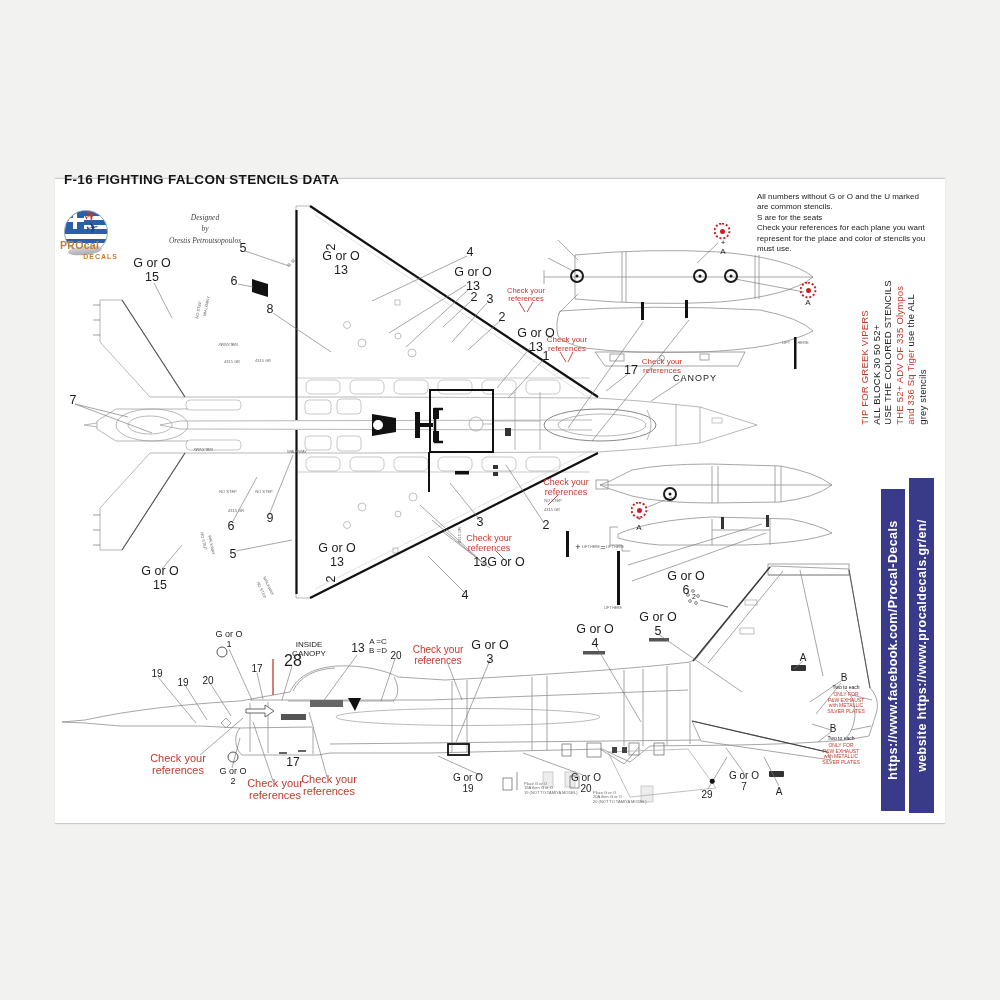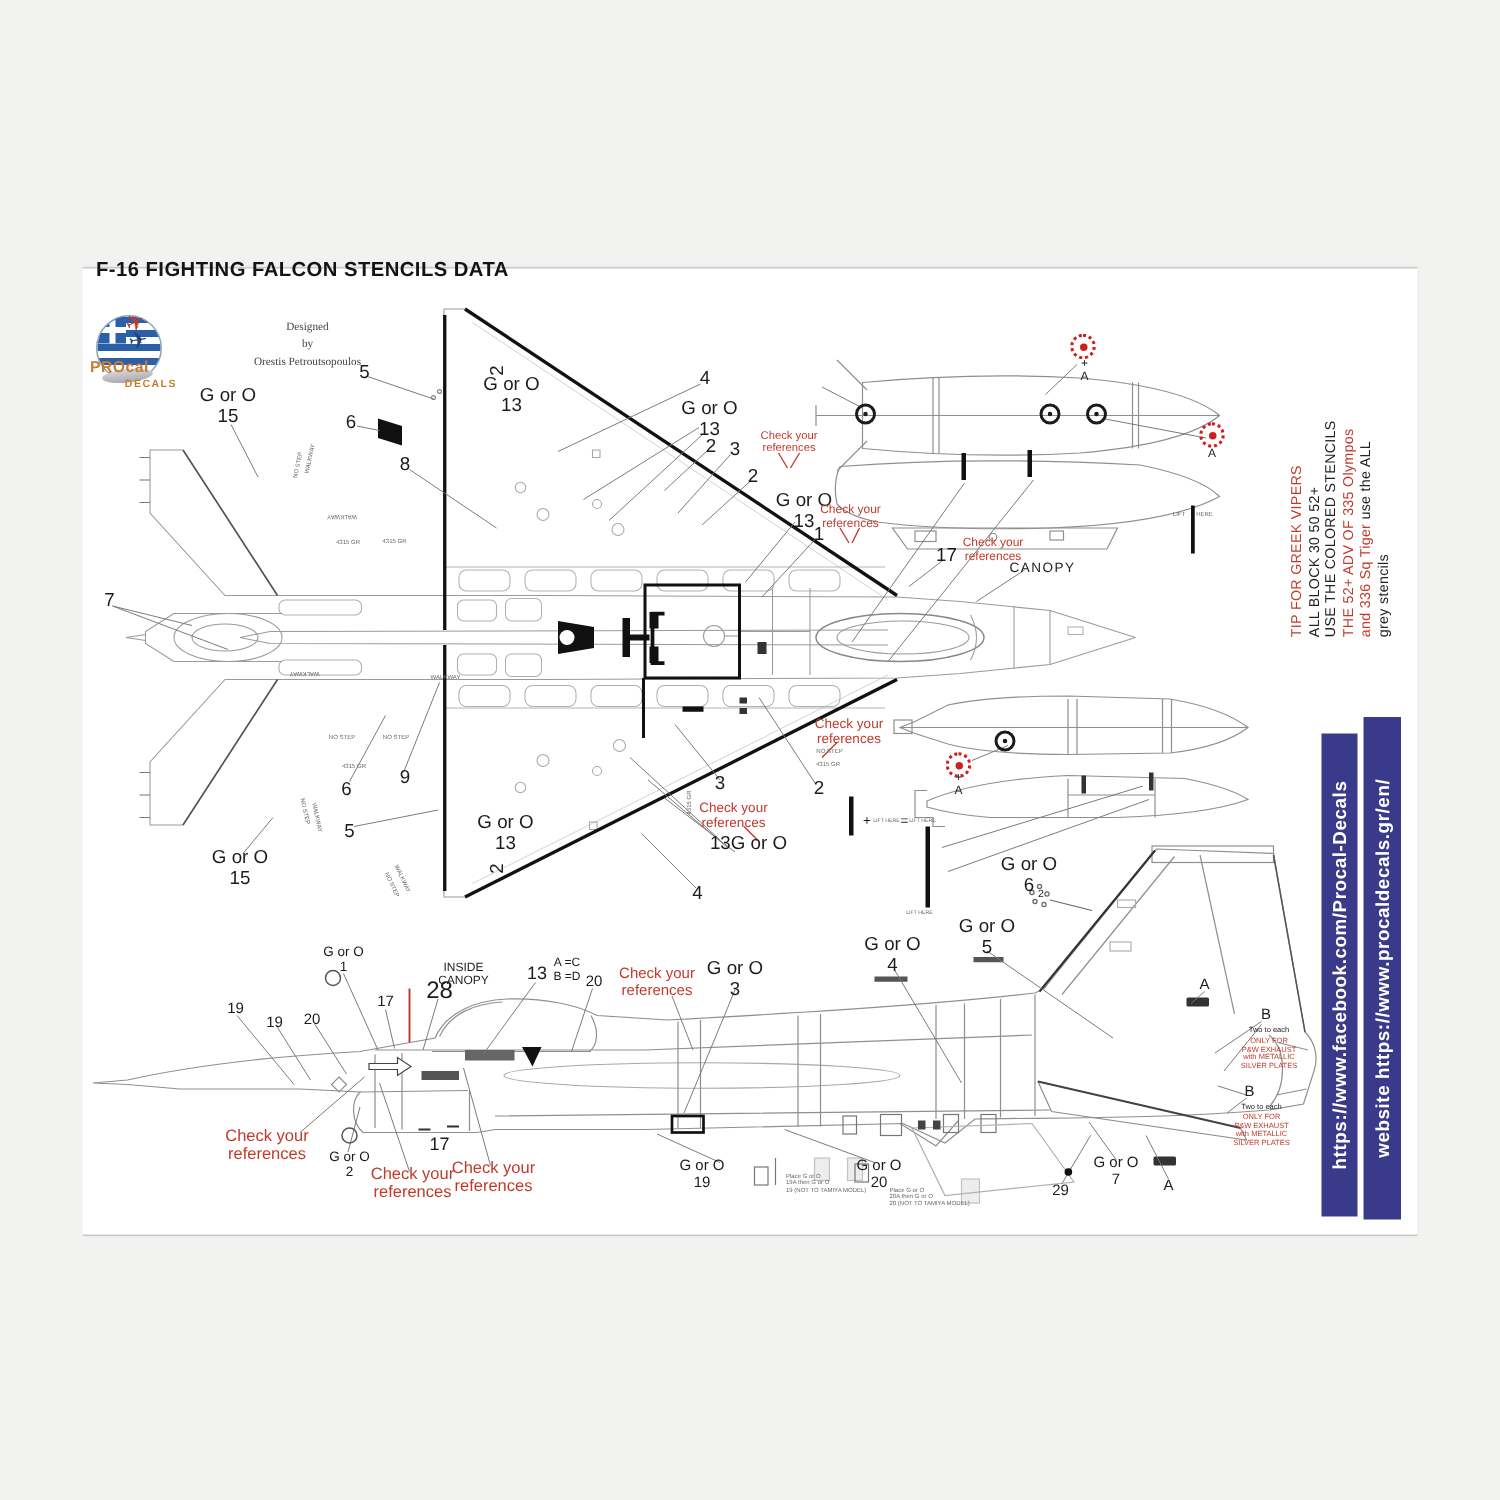--- a/index.html
+++ b/index.html
@@ -2,21 +2,21 @@
 <html><head>
 <meta charset="utf-8">
 <style>
   html,body{margin:0;padding:0;}
   body{width:1000px;height:1000px;background:#f2f2f1;font-family:"Liberation Sans",sans-serif;}
   #canvas{position:relative;width:1000px;height:1000px;overflow:hidden;}
   #sheet{position:absolute;left:55px;top:178px;width:890px;height:644px;background:#ffffff;border-top:1px solid #c9c9c9;border-bottom:1px solid #c9c9c9;box-shadow:0 0 2px rgba(0,0,0,.08);}
   #art{position:absolute;left:0;top:0;}
   .co{position:absolute;color:#1c1c1c;text-align:center;line-height:1.1;white-space:pre-line;transform-origin:center;}
   #page-title{position:absolute;left:64px;top:172px;font-size:13.5px;font-weight:bold;color:#141414;letter-spacing:.3px;}
-  #designed{position:absolute;left:140px;top:212px;width:130px;text-align:center;font-family:"Liberation Serif",serif;font-size:7.5px;color:#444;line-height:1.5;white-space:pre-line;}
+  #designed{position:absolute;left:140px;top:212px;width:130px;text-align:center;font-family:"Liberation Serif",serif;font-style:italic;font-size:7.5px;color:#444;line-height:1.5;white-space:pre-line;}
   #center-note{position:absolute;left:372px;top:198px;font-size:13.5px;color:#2a2a2a;}
   #right-note{position:absolute;left:757px;top:192px;width:190px;font-size:8px;color:#222;line-height:1.3;white-space:pre-line;}
   #tip-block{position:absolute;left:808px;top:304px;width:172px;transform:rotate(-90deg);transform-origin:center;}
   .tip-line{font-size:9.5px;line-height:11.6px;white-space:nowrap;letter-spacing:.2px;}
   .bar{position:absolute;display:flex;align-items:center;justify-content:center;color:#fff;font-size:12.5px;font-weight:bold;letter-spacing:.4px;transform:rotate(-90deg);transform-origin:center;white-space:nowrap;}
   #fb-bar{left:732px;top:638px;width:322px;height:24px;}
   #web-bar{left:754px;top:633px;width:335px;height:25px;}
   
   #logo{position:absolute;left:60px;top:208px;width:58px;height:62px;}
   #flag{position:absolute;left:4px;top:2px;width:42px;height:42px;border-radius:50%;border:1px solid #8fa3c0;background:repeating-linear-gradient(180deg,#2b5fa7 0 4.6px,#fff 4.6px 9.2px);overflow:hidden;}
@@ -277,20 +277,26 @@
     <div id="pod"></div>
     <div id="brand">
       <span class="b1">PROcal</span>
       <span class="b2">DECALS</span>
     </div>
   </div>
 
   <div id="designed">Designed
 by
 Orestis Petroutsopoulos</div>
+  <div id="right-note">All numbers without G or O and the U marked
+are common stencils.
+S are for the seats
+Check your references for each plane you want
+represent for the place and color of stencils you
+must use.</div>
 
   <div id="tip-block">
       <div class="tip-line"><span style="color: rgb(194, 58, 44);">TIP FOR GREEK VIPERS</span></div>
       <div class="tip-line"><span style="color: rgb(34, 34, 34);">ALL BLOCK 30 50 52+</span></div>
       <div class="tip-line"><span style="color: rgb(34, 34, 34);">USE THE COLORED STENCILS</span></div>
       <div class="tip-line"><span style="color: rgb(194, 58, 44);">THE 52+ ADV OF 335 Olympos</span></div>
       <div class="tip-line"><span style="color: rgb(194, 58, 44);">and 336 Sq Tiger</span><span style="color: rgb(34, 34, 34);"> use the ALL</span></div>
       <div class="tip-line"><span style="color: rgb(34, 34, 34);">grey stencils</span></div>
     </div>
 

